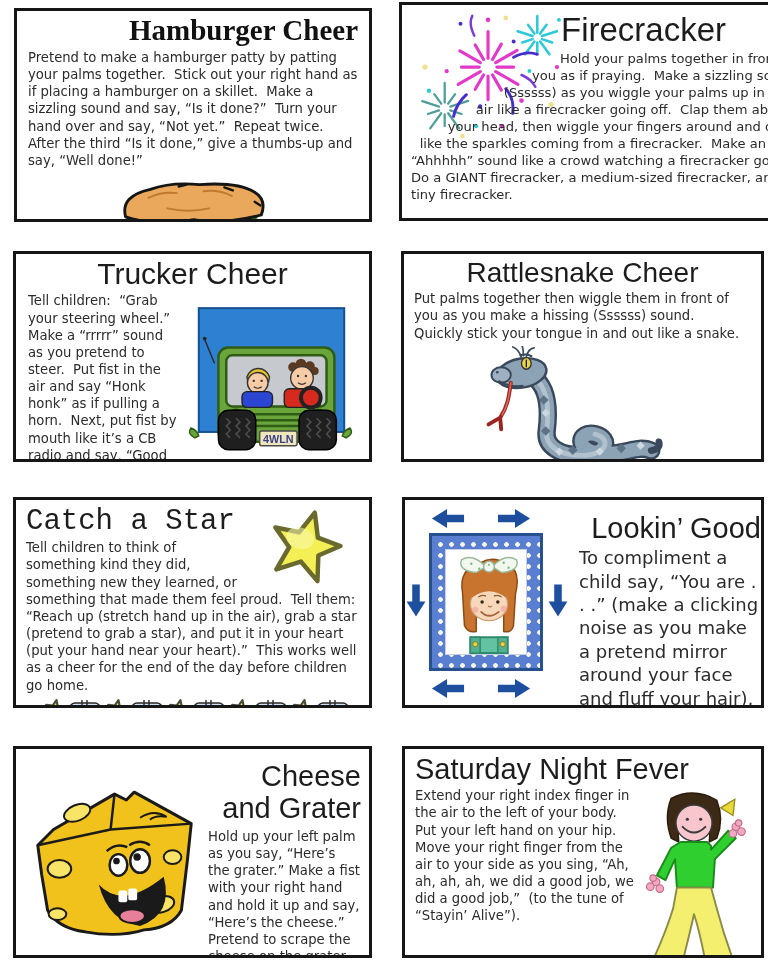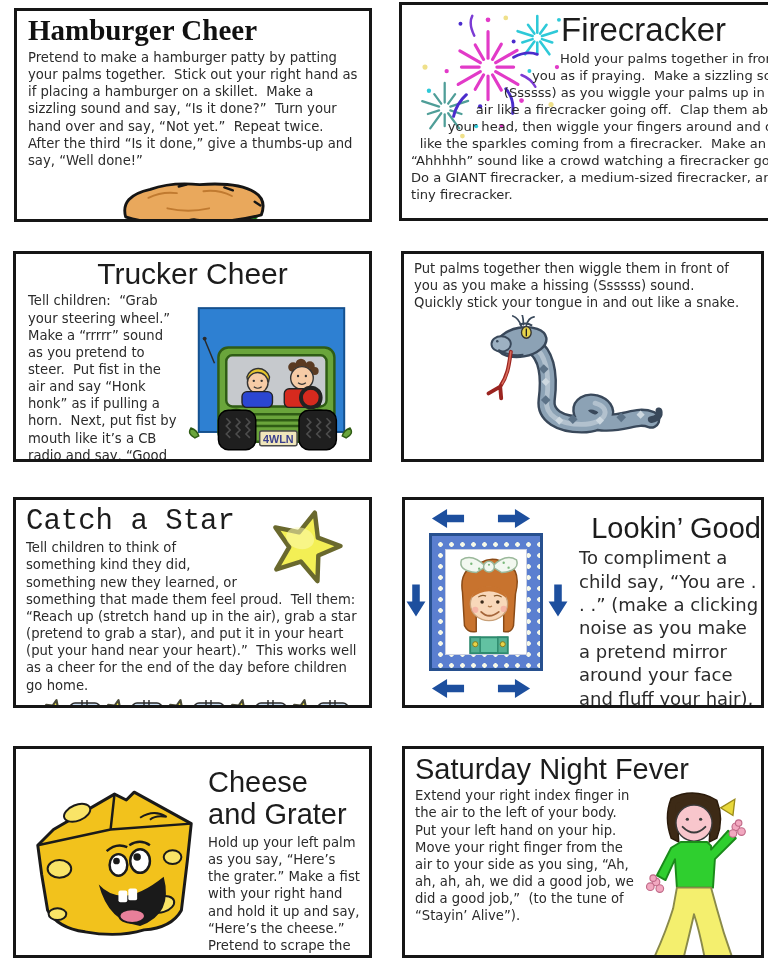--- a/index.html
+++ b/index.html
@@ -5,21 +5,21 @@
   html,body{margin:0;padding:0;background:#ffffff;}
   .page{position:relative;width:768px;height:964px;background:#ffffff;overflow:hidden;
         font-family:"DejaVu Sans",sans-serif;}
   .card{position:absolute;background:#ffffff;border:3px solid #161616;box-sizing:border-box;overflow:hidden;}
   .title-sans{font-family:"Liberation Sans",sans-serif;font-weight:400;color:#1c1c1c;margin:0;line-height:1.08;}
   .title-serif{font-family:"Liberation Serif",serif;font-weight:700;color:#111;margin:0;line-height:1.1;}
   .body-text{font-size:13.2px;line-height:1.3;color:#2b2b2b;margin:2px 0 0 0;white-space:pre-wrap;}
 
   
   .c1{left:14px;top:8px;width:358px;height:214px;padding:4px 11px;}
-  .c1 h2{font-size:29px;text-align:left;}
+  .c1 h2{font-size:29px;text-align:right;}
   .c1 svg{display:block;margin:8px auto 0 auto;}
 
   
   .c2{left:399px;top:2px;width:422px;height:219px;padding:5px 9px;}
   .fw-float{float:left;width:150px;height:130px;shape-outside:polygon(0 0,100% 0,100% 30%,0 100%);}
   .c2 h2{font-size:33px;margin-top:2px;}
   .c2 .body-text{font-size:13.1px;}
 
   
   .c3{left:13px;top:251px;width:359px;height:211px;padding:4px 12px;}
@@ -48,21 +48,21 @@
          background-color:#5b7fd0;
          background-image:radial-gradient(circle,#f6f8e8 2px,rgba(0,0,0,0) 2.6px);
          background-size:11px 11px;background-position:3px 3px;
          border:3px solid #27508f;box-sizing:border-box;}
   .frame-inner{position:absolute;left:13px;top:13px;right:13px;bottom:13px;background:#ffffff;border:1px solid #c9cfe2;}
   .frame-inner svg{display:block;margin:1px auto 0 auto;}
 
   
   .c7{left:13px;top:746px;width:359px;height:212px;padding:5px 8px;}
   .cheese-float{float:left;width:182px;height:192px;margin:12px 2px 0 0;}
-  .c7 h2{font-size:29px;text-align:left;margin-top:12px;line-height:1.12;}
+  .c7 h2{font-size:29px;text-align:right;margin-top:6px;line-height:1.12;}
   .c7 .body-text{margin-top:3px;}
 
   
   .c8{left:402px;top:746px;width:362px;height:212px;padding:5px 10px;}
   .c8 h2{font-size:29px;}
   .girl-float{float:right;width:114px;height:194px;margin-left:2px;}
 </style>
 </head>
 <body>
 
@@ -222,20 +222,21 @@
         <path d="M124,126 l4,4 -4,4 4,4 -4,4 4,4 M134,126 l4,4 -4,4 4,4 -4,4 4,4 M144,126 l4,4 -4,4 4,4 -4,4 4,4" stroke="#4d4d4d" stroke-width="1.6" fill="none"></path>
         <rect x="76" y="139" width="38" height="15" rx="2" fill="#efe6bb" stroke="#4a4a4a" stroke-width="1.5"></rect>
         <text x="95" y="151" text-anchor="middle" font-family="Liberation Sans, sans-serif" font-size="11" font-weight="bold" fill="#3a3f8c">4WLN</text>
         <path d="M10,146 q-8,-4 -4,-10 q6,2 8,8 z M164,146 q8,-4 4,-10 q-6,2 -8,8 z" fill="#6aa53b" stroke="#2f5c15" stroke-width="1.5"></path>
       </svg>
     </div>
     <p class="body-text">Tell children:  “Grab your steering wheel.”  Make a “rrrrr” sound as you pretend to steer.  Put fist in the air and say “Honk honk” as if pulling a horn.  Next, put fist by mouth like it’s a CB radio and say, “Good job, good buddy.”</p>
   </section>
 
   <section class="card c4">
+    <h2 class="title-sans">Rattlesnake Cheer</h2>
     <p class="body-text">Put palms together then wiggle them in front of you as you make a hissing (Ssssss) sound.  Quickly stick your tongue in and out like a snake.</p>
     <svg class="snake" width="210" height="122" viewBox="0 0 210 126">
       <path d="M70,32 C88,44 86,72 84,88 C82,104 98,113 120,113 C146,113 152,96 134,91 C116,87 112,109 141,111 C166,113 176,102 192,108" fill="none" stroke="#39485a" stroke-width="19" stroke-linecap="round"></path>
       <path d="M70,32 C88,44 86,72 84,88 C82,104 98,113 120,113 C146,113 152,96 134,91 C116,87 112,109 141,111 C166,113 176,102 192,108" fill="none" stroke="#8ca2b5" stroke-width="14" stroke-linecap="round"></path>
       <path d="M70,32 C88,44 86,72 84,88 C82,104 98,113 120,113 C146,113 152,96 134,91" fill="none" stroke="#b9c7d2" stroke-width="5" stroke-linecap="round" opacity="0.85"></path>
       <path d="M192,108 q10,-2 8,-9" fill="none" stroke="#39485a" stroke-width="7" stroke-linecap="round"></path>
       <g fill="#5c7287">
         <rect x="78" y="52" width="7" height="7" transform="rotate(45 81 55)"></rect>
         <rect x="80" y="84" width="7" height="7" transform="rotate(45 83 87)"></rect>
         <rect x="108" y="104" width="7" height="7" transform="rotate(45 111 107)"></rect>

